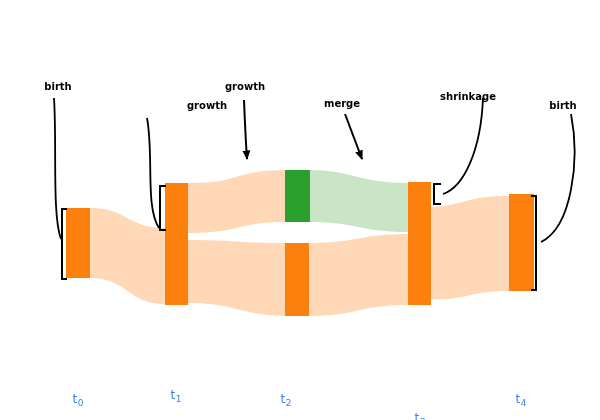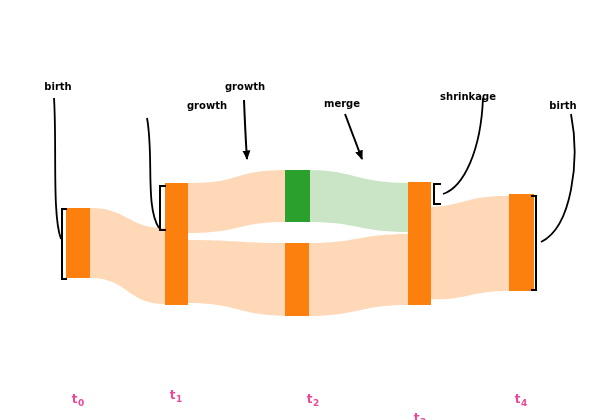--- a/index.html
+++ b/index.html
@@ -26,22 +26,22 @@
     font-size: 10px;
     font-weight: bold;
     color: #000000;
     white-space: nowrap;
     line-height: 12px;
   }
   .time-tick {
     position: absolute;
     transform: translateX(-50%);
     font-size: 12px;
-    font-weight: bold;
-    color: #ec4899;
+    font-weight: normal;
+    color: #3b82f6;
     white-space: nowrap;
     line-height: 14px;
   }
   .time-tick .sub {
     font-size: 9px;
     position: relative;
     top: 3px;
     margin-left: 0.5px;
   }
 </style>
@@ -87,17 +87,17 @@
 
   <div class="anno-label" style="left:58px;  top:81px;">birth</div>
   <div class="anno-label" style="left:161px; top:100px;margin-left:46px;">growth</div>
   <div class="anno-label" style="left:245px; top:81px;">growth</div>
   <div class="anno-label" style="left:342px; top:98px;">merge</div>
   <div class="anno-label" style="left:468px; top:91px;">shrinkage</div>
   <div class="anno-label" style="left:563px; top:100px;">birth</div>
 
   <div class="time-tick" style="left:78px; top:392px;"><span>t</span><span class="sub">0</span></div>
   <div class="time-tick" style="left:176px; top:388px;"><span>t</span><span class="sub">1</span></div>
-  <div class="time-tick" style="left:313px; top:392px;"><span>t</span><span class="sub">2</span></div>
+  <div class="time-tick" style="left:286px; top:392px;"><span>t</span><span class="sub">2</span></div>
   <div class="time-tick" style="left:420px; top:411px;"><span>t</span><span class="sub">3</span></div>
   <div class="time-tick" style="left:521px; top:392px;"><span>t</span><span class="sub">4</span></div>
 
 </div>
 
 </body></html>

